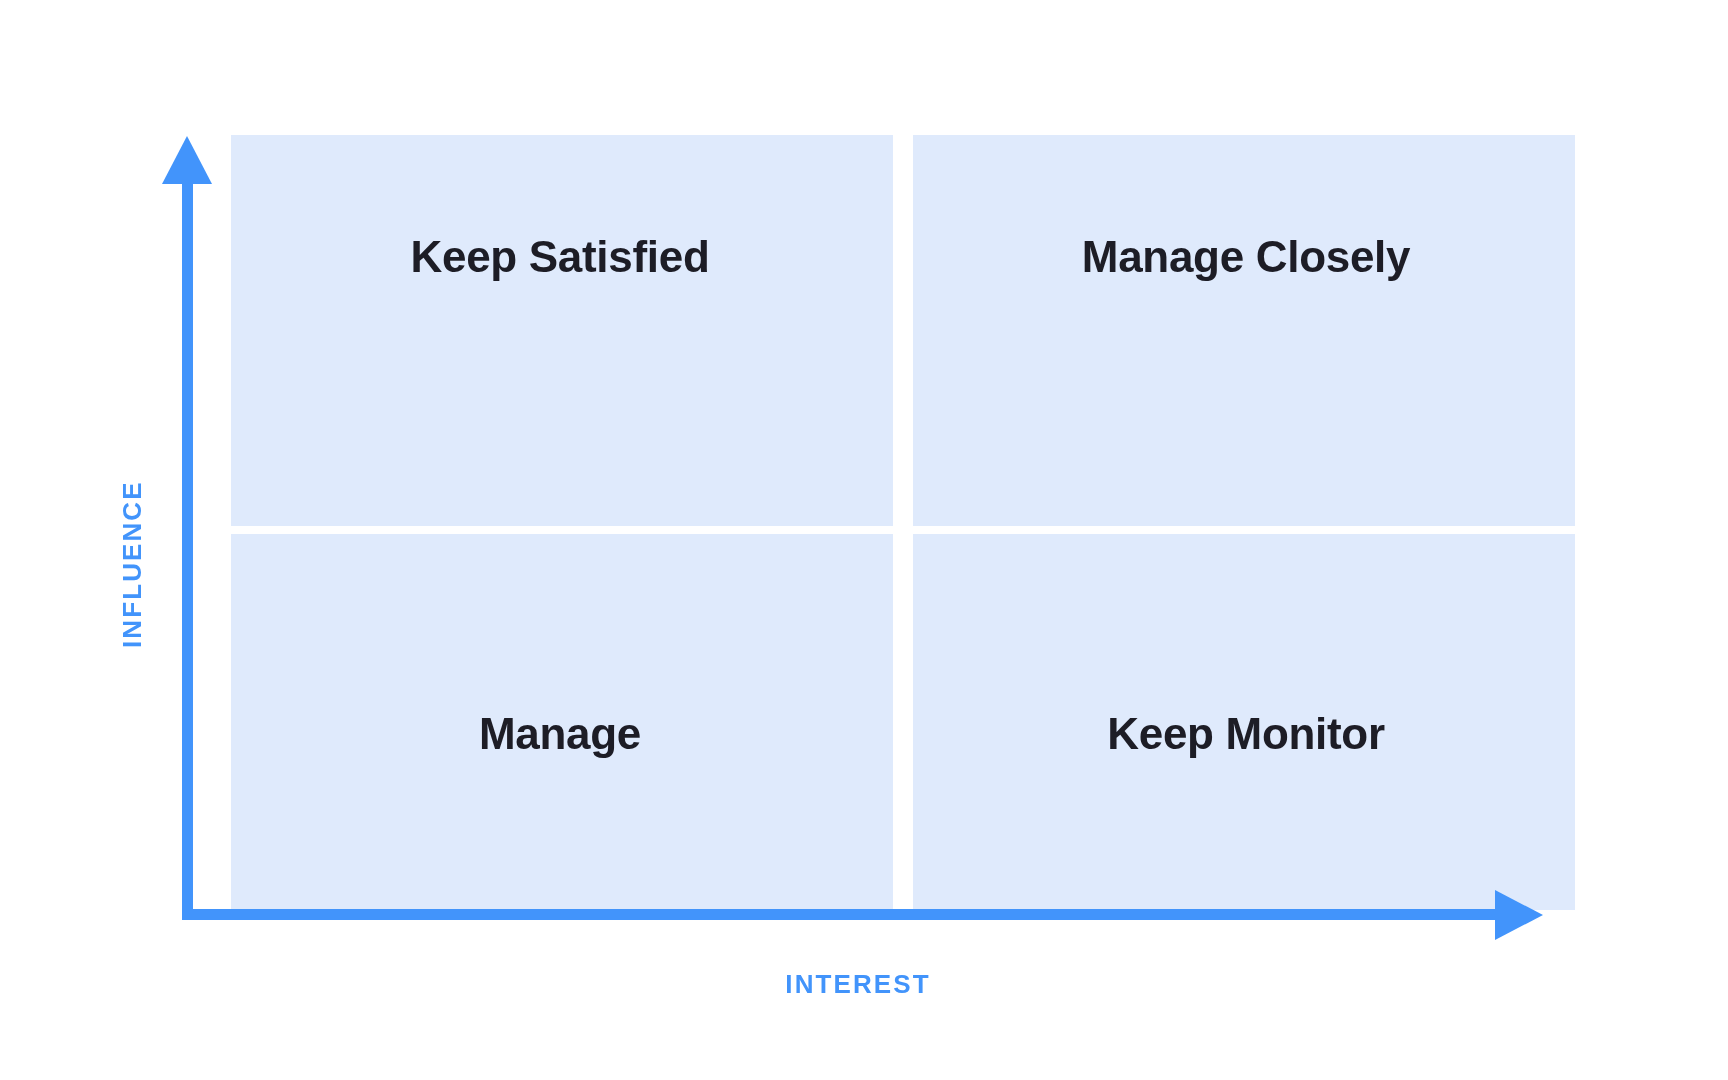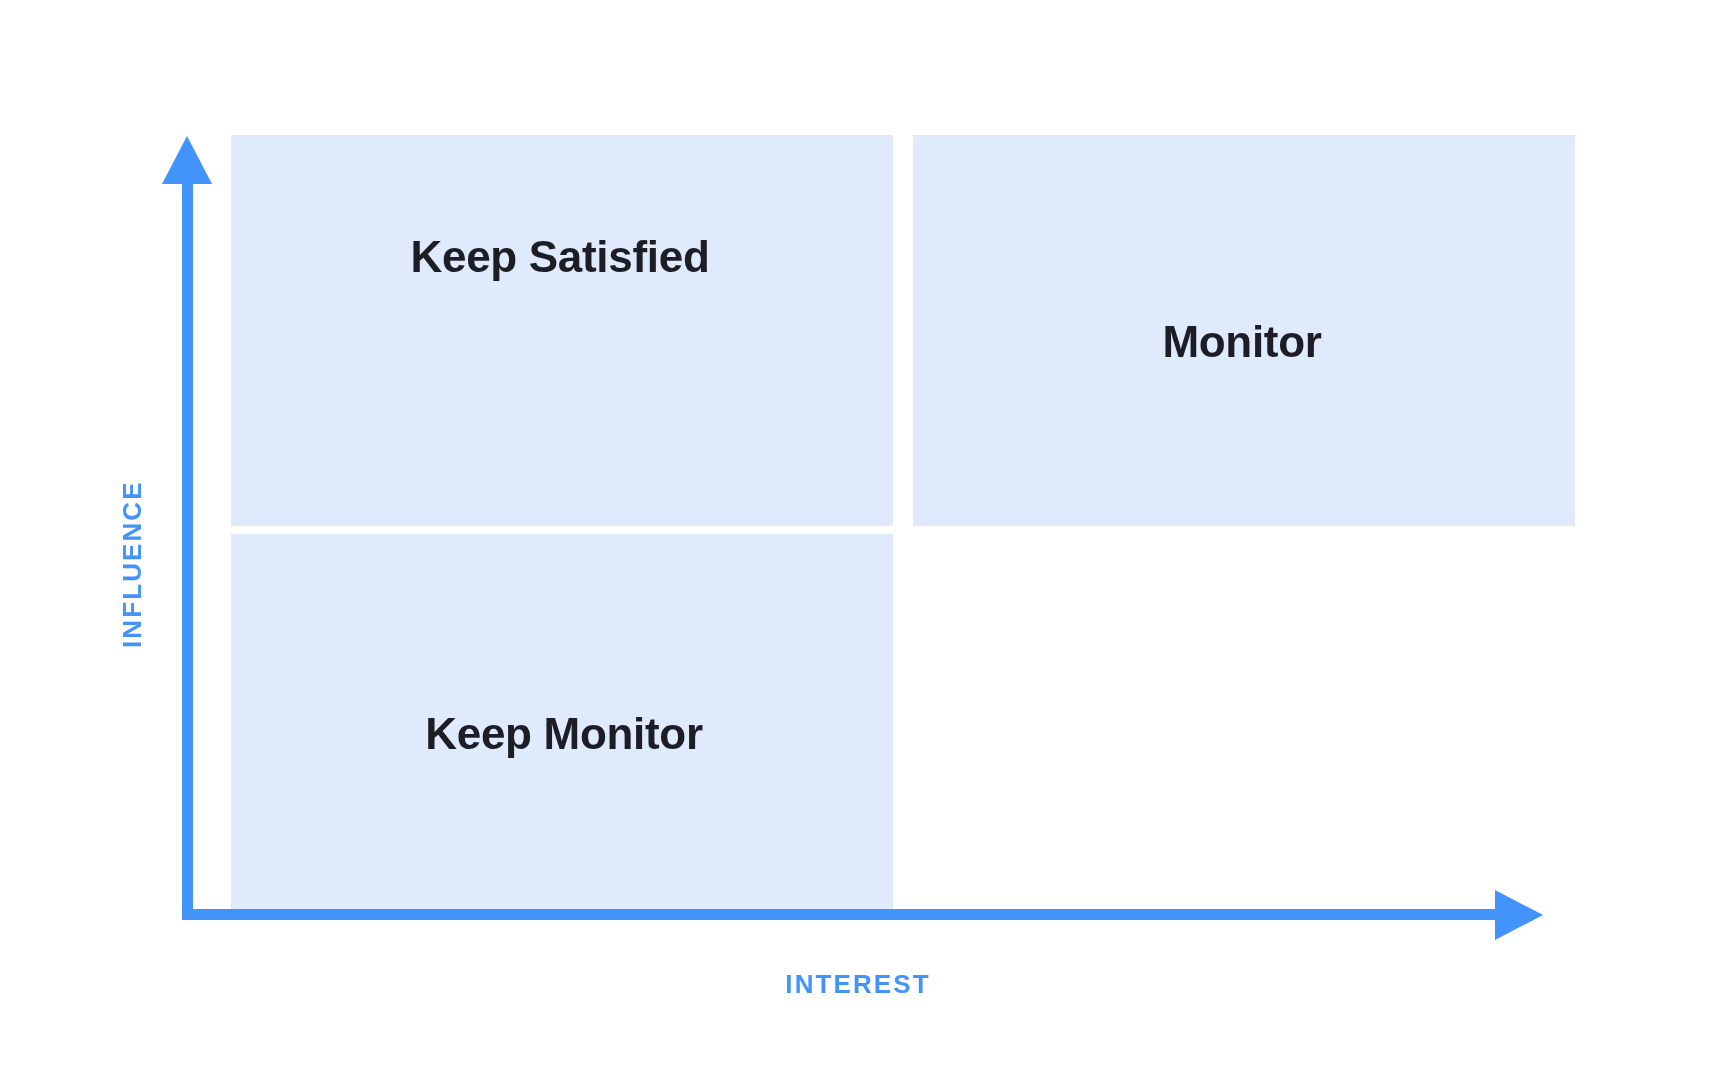--- a/index.html
+++ b/index.html
@@ -126,23 +126,26 @@
 <body>
 
 <div id="stage">
 
   <div class="matrix">
 
     <div class="quadrant q-tl">
       <span class="quadrant-label">Keep Satisfied</span>
     </div>
 
+    <div class="quadrant q-tr">
+      <span class="quadrant-label">Manage Closely</span>
+    </div>
 
     <div class="quadrant q-bl">
-      <span class="quadrant-label">Monitor</span>
+      <span class="quadrant-label">Manage</span>
     </div>
 
     <div class="quadrant q-br">
       <span class="quadrant-label">Keep Monitor</span>
     </div>
 
   </div>
 
   <div class="axis-y-line"></div>
   <div class="axis-y-head"></div>

